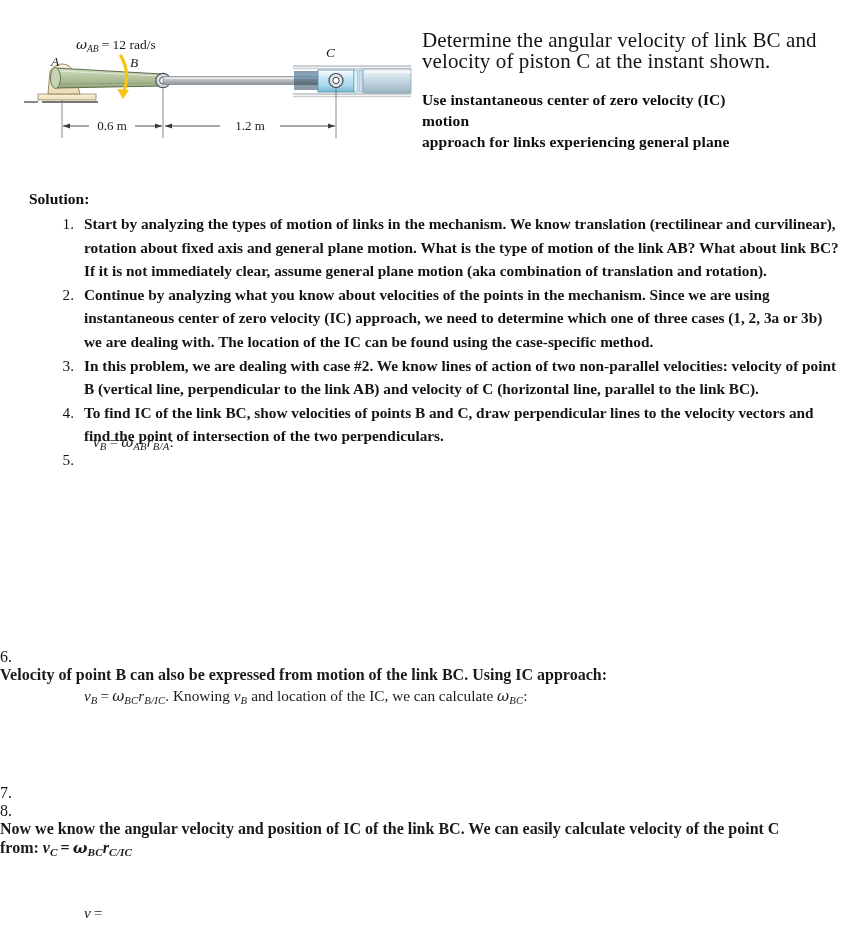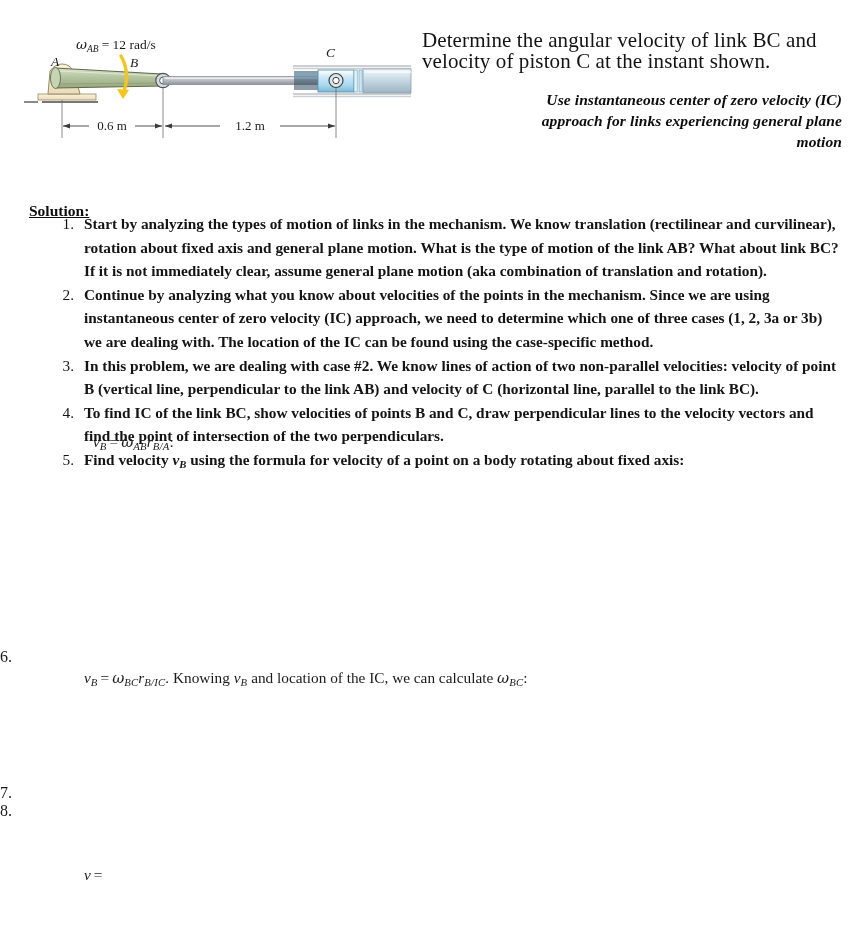--- a/index.html
+++ b/index.html
@@ -43,42 +43,39 @@
   .prob-line {
     font-size: 21px;
     line-height: 21px;
     color: #141414;
     letter-spacing: 0.1px;
   }
   .prob-emph {
     font-size: 15.5px;
     line-height: 21px;
     font-weight: bold;
-    font-style: italic;
     color: #0d0d0d;
     letter-spacing: 0.1px;
-    text-align: right;
   }
   .prob-gap { height: 17px; }
 
   
   #solution {
     position: absolute;
     left: 0;
     top: 186px;
     width: 855px;
   }
   #solution-heading {
     position: absolute;
     left: 29px;
-    top: 16px;
+    top: 4px;
     font-size: 15.5px;
     font-weight: bold;
     color: #0d0d0d;
-    text-decoration: underline;
   }
   ol.steps {
     position: absolute;
     left: 0px;
     top: 26px;
     margin: 0;
     padding: 0;
     list-style: none;
     width: 855px;
   }
@@ -248,22 +245,22 @@
       </g>
       <text x="228" y="104" text-anchor="middle" font-family="Liberation Serif, serif" font-size="13" fill="#1a1a1a">1.2 m</text>
     </svg>
   </div>
 
   <div id="problem-statement">
     <div class="prob-line">Determine the angular velocity of link BC and</div>
     <div class="prob-line">velocity of piston C at the instant shown.</div>
     <div class="prob-gap"></div>
     <div class="prob-emph">Use instantaneous center of zero velocity (IC)</div>
+    <div class="prob-emph">motion</div>
     <div class="prob-emph">approach for links experiencing general plane</div>
-    <div class="prob-emph">motion</div>
   </div>
 </div>
 
 <div id="solution">
   <div id="solution-heading">Solution:</div>
 
   <ol class="steps">
 
     <li class="step">
       <span class="num">1.</span>
@@ -280,48 +277,49 @@
       <span class="step-body">In this problem, we are dealing with case #2. We know lines of action of two non-parallel velocities: velocity of point B (vertical line, perpendicular to the link AB) and velocity of C (horizontal line, parallel to the link BC).</span>
     </li>
 
     <li class="step">
       <span class="num">4.</span>
       <span class="step-body">To find IC of the link BC, show velocities of points B and C, draw perpendicular lines to the velocity vectors and find the point of intersection of the two perpendiculars.</span>
     </li>
 
     <li class="step">
       <span class="num">5.</span>
-      <span class="step-body"><span>Find velocity </span><i class="mv">v</i><span class="sub">B</span><span> using the formula for velocity of a point on a body rotating about fixed axis:</span></span>
     </li>
   </ol>
 
   <div style="position:absolute; left:0; top:244px; width:712px;padding-left:9px;">
     <div class="formula">
       <i class="mv">v</i><span class="sub">B</span><span class="eqsp">=</span><span class="om">ω</span><span class="sub">AB</span><i class="mv">r</i><span class="sub">B/A</span><span>:</span>
     </div>
     <div class="blank-gap-lg"></div>
   </div>
 
   <div style="position:absolute; left:0; top:462px; width:855px;">
     <div class="step" style="position:relative;">
       <span class="num">6.</span>
+      <span class="step-body">Velocity of point B can also be expressed from motion of the link BC. Using IC approach:</span>
     </div>
     <div class="formula">
       <i class="mv">v</i><span class="sub">B</span><span class="eqsp">=</span><span class="om">ω</span><span class="sub">BC</span><i class="mv">r</i><span class="sub">B/IC</span><span>. Knowing</span>&nbsp;<i class="mv">v</i><span class="sub">B</span>&nbsp;<span>and location of the IC, we can calculate</span>&nbsp;<span class="om">ω</span><span class="sub">BC</span><span>:</span>
     </div>
     <div class="blank-gap-lg"></div>
   </div>
 
   <div style="position:absolute; left:0; top:598px; width:855px;">
     <div class="step" style="position:relative;">
       <span class="num">7.</span>
     </div>
 
     <div class="step" style="position:relative;">
       <span class="num">8.</span>
+      <span class="step-body"><span>Now we know the angular velocity and position of IC of the link BC. We can easily calculate velocity of the point C from:</span>&nbsp;<i class="mv">v</i><span class="sub">C</span><span class="eqsp">=</span><span class="om">ω</span><span class="sub">BC</span><i class="mv">r</i><span class="sub">C/IC</span></span>
     </div>
 
     <div class="blank-gap-lg"></div>
     <div class="formula indent-ans">
       <i class="mv">v</i><span class="eqsp">=</span>
     </div>
   </div>
 
 </div>
 

